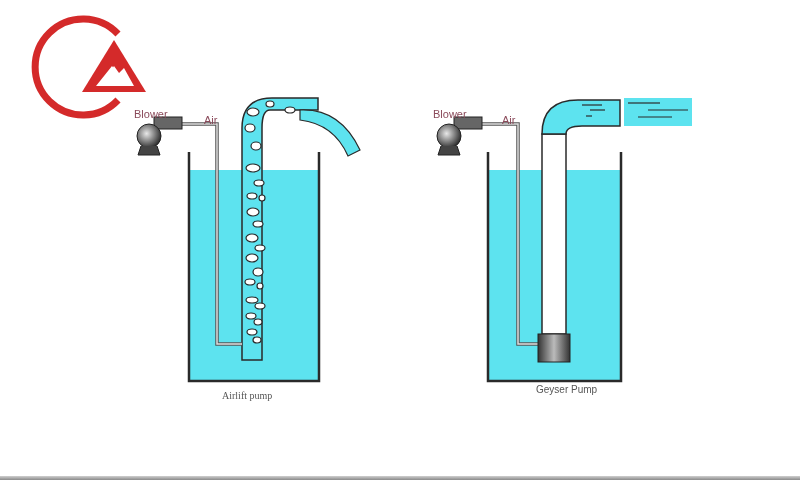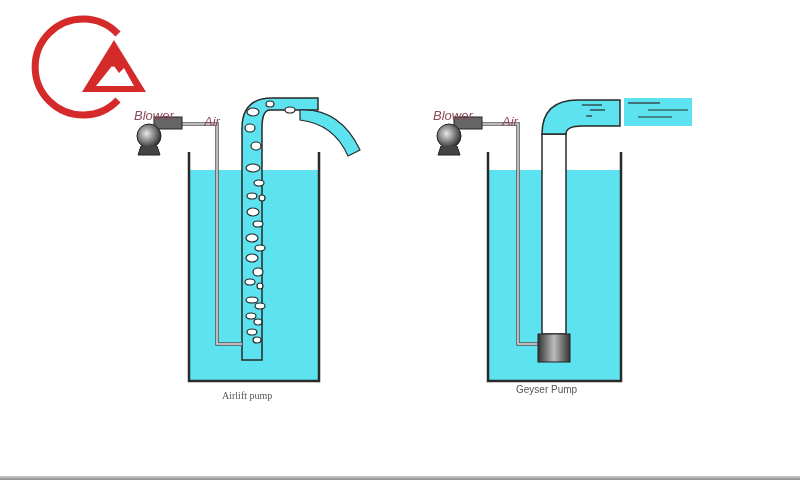--- a/index.html
+++ b/index.html
@@ -1,19 +1,19 @@
 <!DOCTYPE html>
 <html><head>
 <meta charset="utf-8">
 <style>
   html, body { margin:0; padding:0; }
   body { width:800px; height:480px; background:#ffffff; position:relative; overflow:hidden;
          font-family:"Liberation Sans", sans-serif; }
   .stage { position:absolute; left:0; top:0; width:800px; height:480px; }
-  .label { position:absolute; font-size:13px; color:#8a4a5a;font-style:italic; }
+  .label { position:absolute; font-size:11px; color:#8a4a5a; }
   .caption { position:absolute; font-size:10px; color:#555; }
   .bottom-bar { position:absolute; left:0; top:476px; width:800px; height:4px;
                 background:linear-gradient(#cfcfcf,#8a8a8a); }
 </style>
 </head>
 <body>
 
 <svg class="stage" width="800" height="480" viewBox="0 0 800 480">
   <defs>
     <radialGradient id="blowerGrad" cx="40%" cy="40%" r="60%">
@@ -110,15 +110,15 @@
     </g>
   </g>
 </svg>
 
 <div class="label" style="left:134px;top:108px;">Blower</div>
 <div class="label" style="left:204px;top:114px;">Air</div>
 <div class="caption" style="left:222px;top:390px;font-family:Liberation Serif, serif;">Airlift pump</div>
 
 <div class="label" style="left:433px;top:108px;">Blower</div>
 <div class="label" style="left:502px;top:114px;">Air</div>
-<div class="caption" style="left:516px;top:384px;text-align:right;">Geyser Pump</div>
+<div class="caption" style="left:536px;top:384px;text-align:right;">Geyser Pump</div>
 
 <div class="bottom-bar"></div>
 
 </body></html>

